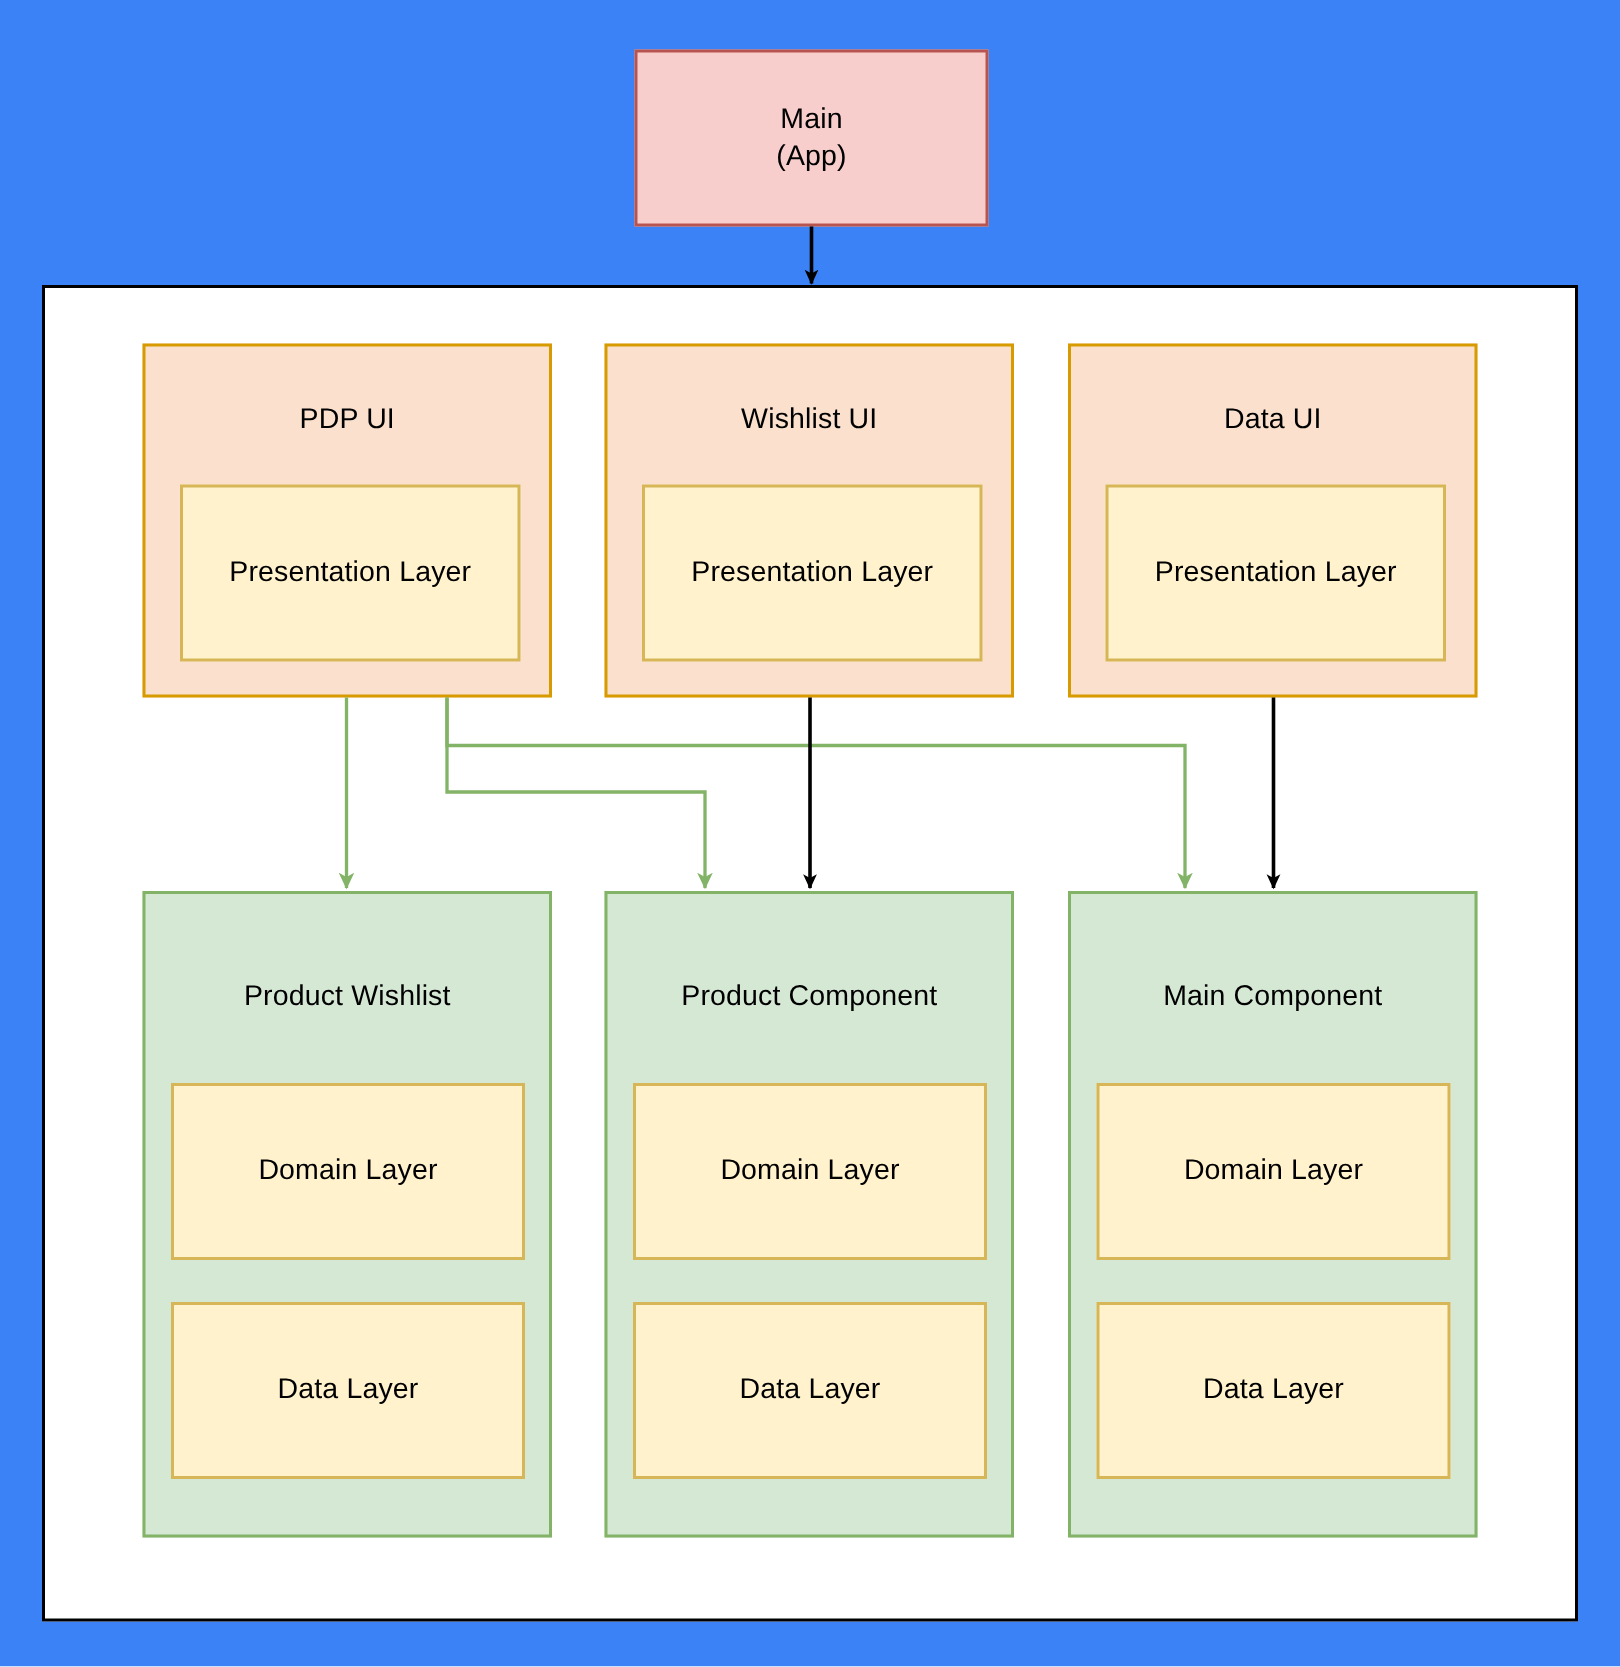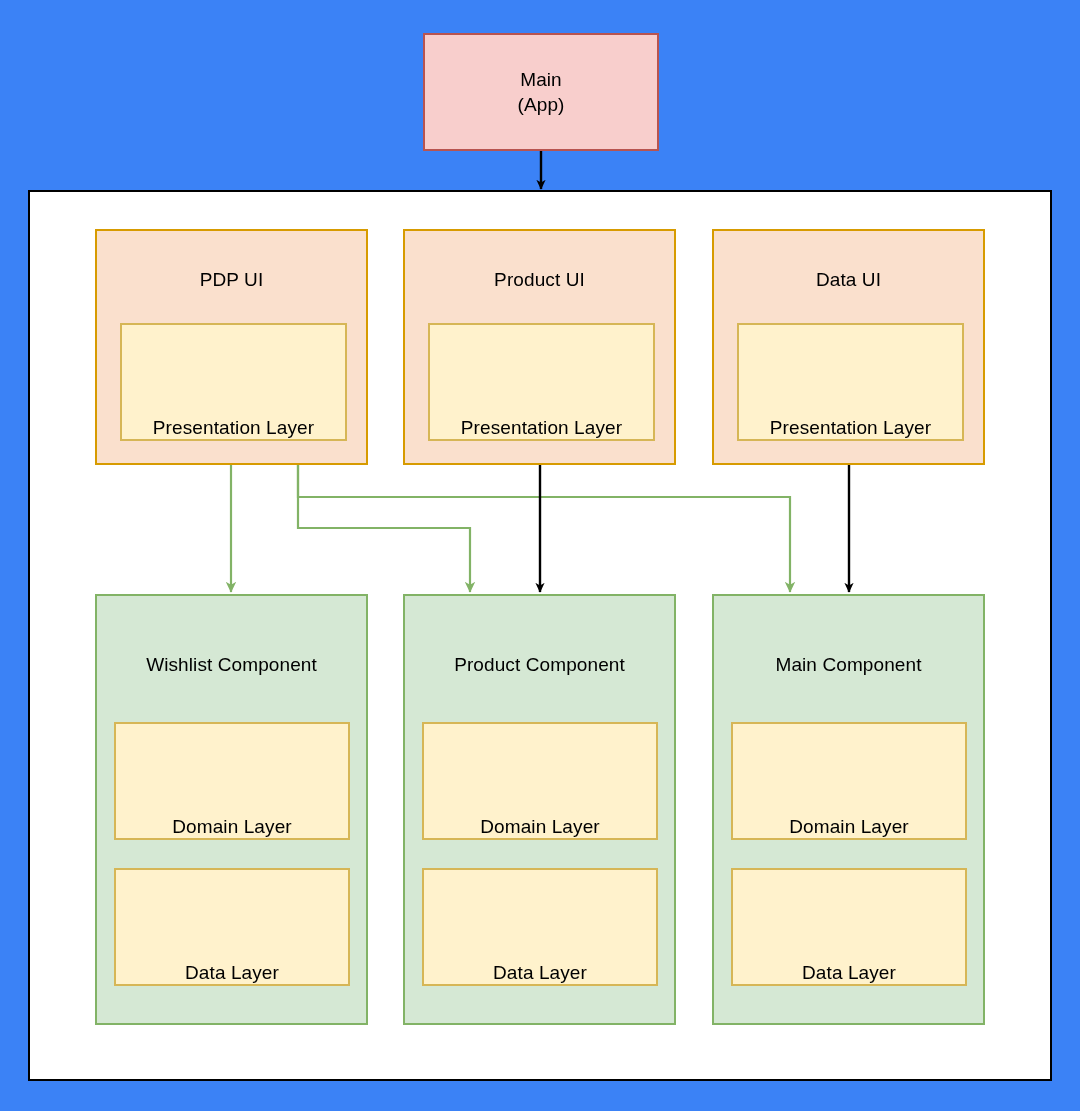--- a/index.html
+++ b/index.html
@@ -66,21 +66,21 @@
     padding-top: 56px;
   }
 
   
   .layer-box {
     position: absolute;
     box-sizing: border-box;
     background: #fff2cc;
     border: 2px solid #d6b656;
     display: flex;
-    align-items: flex-end;
+    align-items: center;
     justify-content: center;
   }
   .layer-label {
     font-size: 19px;
     color: #000000;
     text-align: center;
     letter-spacing: 0.1px;
   }
 
   #edges {
@@ -105,35 +105,35 @@
   <div class="container-frame" style="left:28px; top:190px; width:1024px; height:891px;"></div>
 
   <div class="node ui-box" style="left:95px; top:229px; width:273px; height:236px;">
     <div class="node-label">PDP UI</div>
   </div>
   <div class="layer-box" style="left:120px; top:323px; width:227px; height:118px;">
     <div class="layer-label">Presentation Layer</div>
   </div>
 
   <div class="node ui-box" style="left:403px; top:229px; width:273px; height:236px;">
-    <div class="node-label">Product UI</div>
+    <div class="node-label">Wishlist UI</div>
   </div>
   <div class="layer-box" style="left:428px; top:323px; width:227px; height:118px;">
     <div class="layer-label">Presentation Layer</div>
   </div>
 
   <div class="node ui-box" style="left:712px; top:229px; width:273px; height:236px;">
     <div class="node-label">Data UI</div>
   </div>
   <div class="layer-box" style="left:737px; top:323px; width:227px; height:118px;">
     <div class="layer-label">Presentation Layer</div>
   </div>
 
   <div class="node component-box" style="left:95px; top:594px; width:273px; height:431px;">
-    <div class="node-label">Wishlist Component</div>
+    <div class="node-label">Product Wishlist</div>
   </div>
   <div class="layer-box" style="left:114px; top:722px; width:236px; height:118px;">
     <div class="layer-label">Domain Layer</div>
   </div>
   <div class="layer-box" style="left:114px; top:868px; width:236px; height:118px;">
     <div class="layer-label">Data Layer</div>
   </div>
 
   <div class="node component-box" style="left:403px; top:594px; width:273px; height:431px;">
     <div class="node-label">Product Component</div>

